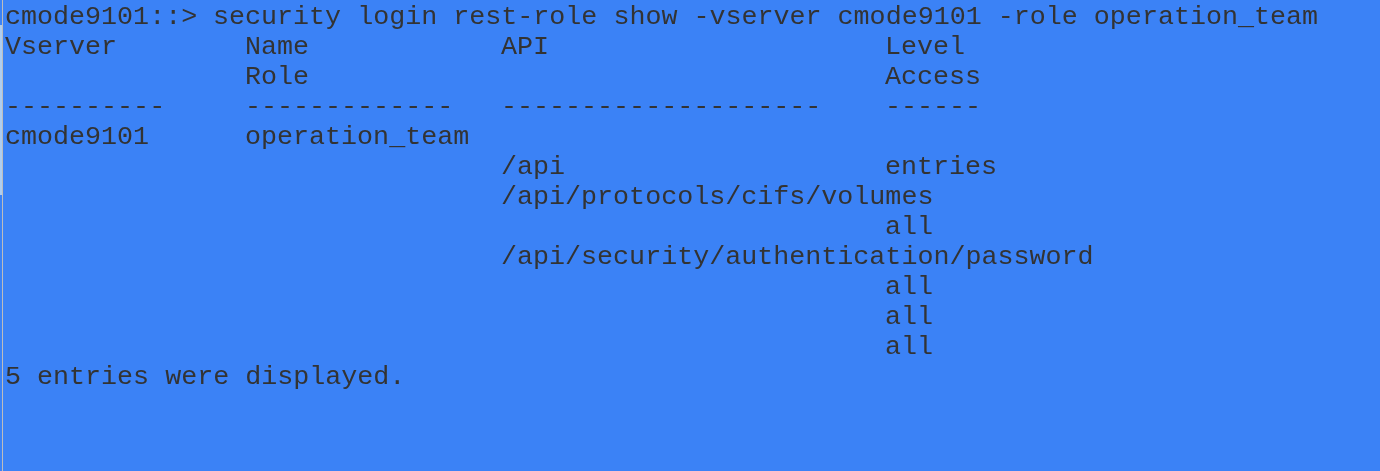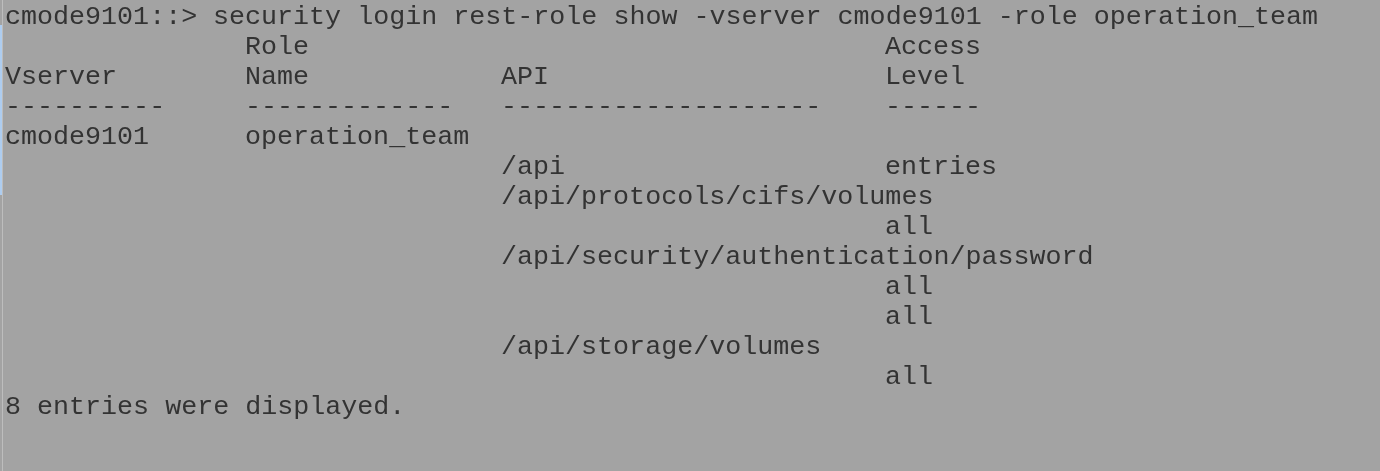--- a/index.html
+++ b/index.html
@@ -1,21 +1,21 @@
 <!DOCTYPE html>
 <html><head>
 <meta charset="utf-8">
 <style>
   * { margin: 0; padding: 0; box-sizing: border-box; }
   html, body { width: 1380px; height: 471px; background: #ffffff; overflow: hidden; }
   .terminal {
     position: relative;
     width: 1380px;
     height: 471px;
-    background: #a3a3a3;
+    background: #3b82f6;
     font-family: "Liberation Mono", "DejaVu Sans Mono", monospace;
     font-size: 26.7px;
     color: #333333;
     padding-top: 2px;
   }
   .left-border {
     position: absolute;
     left: 2px; top: 0;
     width: 1px; height: 471px;
     background: #bdbdbd;
@@ -41,29 +41,29 @@
 <div class="terminal">
   <div class="accent-strip"></div>
   <div class="left-border"></div>
 
   <div class="line">
     <span class="tok c0">cmode9101::&gt;</span>
     <span class="tok c13">security login rest-role show -vserver cmode9101 -role operation_team</span>
   </div>
 
   <div class="line">
-    <span class="tok c15">Role</span>
-    <span class="tok c55">Access</span>
-  </div>
-
-  <div class="line">
     <span class="tok c0">Vserver</span>
     <span class="tok c15">Name</span>
     <span class="tok c31">API</span>
     <span class="tok c55">Level</span>
+  </div>
+
+  <div class="line">
+    <span class="tok c15">Role</span>
+    <span class="tok c55">Access</span>
   </div>
 
   <div class="line">
     <span class="tok c0">----------</span>
     <span class="tok c15">-------------</span>
     <span class="tok c31">--------------------</span>
     <span class="tok c55">------</span>
   </div>
 
   <div class="line">
@@ -88,22 +88,19 @@
   </div>
   <div class="line">
     <span class="tok c55">all</span>
   </div>
 
   <div class="line">
     <span class="tok c55">all</span>
   </div>
 
   <div class="line">
-    <span class="tok c31">/api/storage/volumes</span>
-  </div>
-  <div class="line">
     <span class="tok c55">all</span>
   </div>
 
   <div class="line">
-    <span class="tok c0">8 entries were displayed.</span>
+    <span class="tok c0">5 entries were displayed.</span>
   </div>
 </div>
 
 </body></html>

